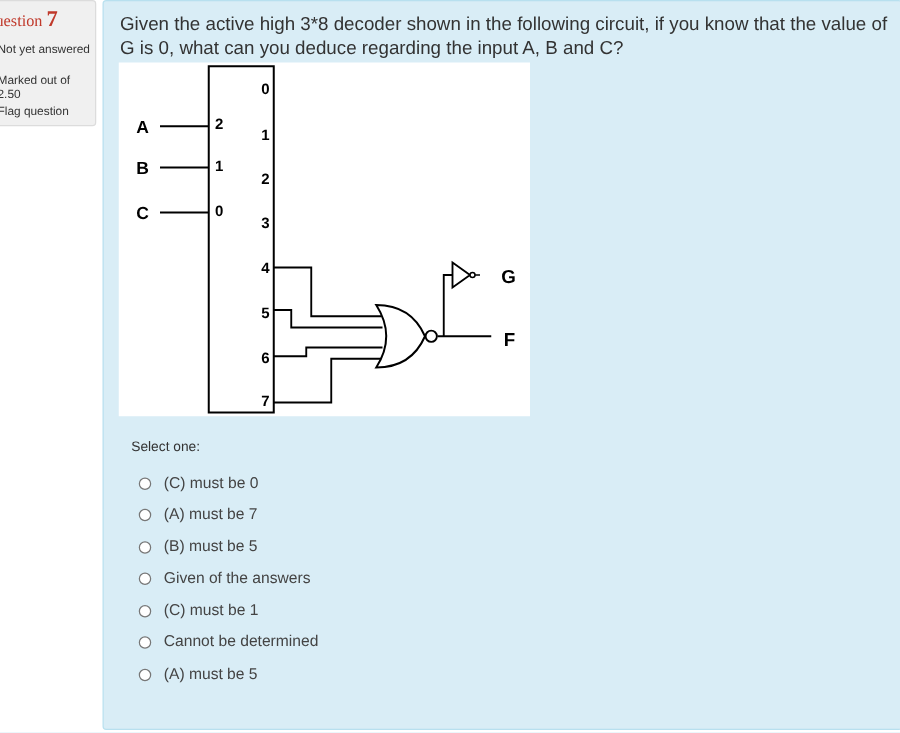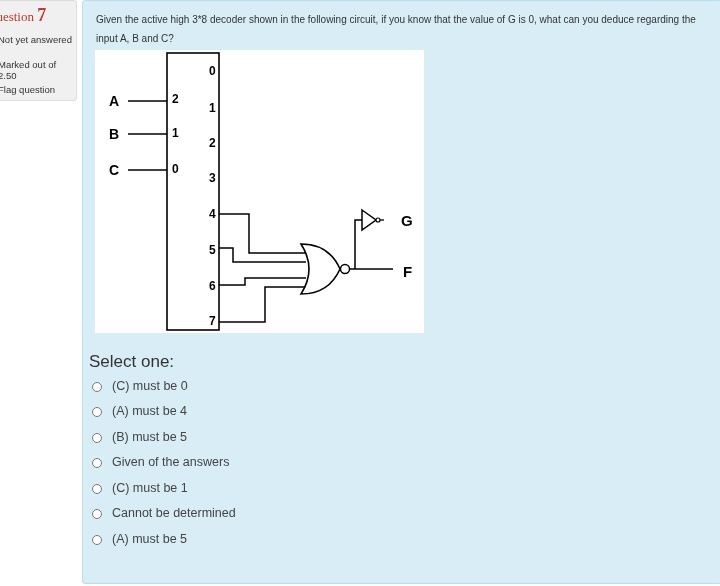--- a/index.html
+++ b/index.html
@@ -20,28 +20,28 @@
   .info .grade { position: absolute; top: 58px; left: 3px; font-size: 9.5px; }
   .info .flag { position: absolute; top: 83px; left: 3px; font-size: 9.5px; }
 
   .content {
     position: absolute; left: 82px; top: 0; width: 640px; height: 584px;
     background: #d9edf6; border: 1px solid #b8e0ef; border-radius: 3px;
     box-sizing: border-box;
   }
   .qtext {
     position: absolute; left: 13px; top: 9px; width: 620px;
-    font-size: 10px; line-height: 19px; color: #333;
+    font-size: 15px; line-height: 19px; color: #333;
   }
   .figure {
     position: absolute; left: 12px; top: 49px; width: 329px; height: 283px;
     background: #ffffff;
   }
-  .prompt { position: absolute; left: 6px; top: 351px; font-size: 17px; color: #333; text-align: center; }
-  .answers { position: absolute; left: 9px; top: 372px; }
+  .prompt { position: absolute; left: 22px; top: 351px; font-size: 11px; color: #333; text-align: center; }
+  .answers { position: absolute; left: 28px; top: 372px; }
   .option {
     display: flex; align-items: center; height: 25.5px; cursor: pointer;
   }
   .radio {
     width: 10px; height: 10px; border-radius: 50%;
     border: 1px solid #777; background: #fff; box-sizing: border-box;
     margin-right: 10px; margin-top: 2px;
   }
   .opt-label { font-size: 12.5px; color: #444; }
 </style>
@@ -106,21 +106,21 @@
 
   <div class="prompt">Select one:</div>
 
   <div class="answers">
     <div class="option">
       <span class="radio"></span>
       <span class="opt-label">(C) must be 0</span>
     </div>
     <div class="option">
       <span class="radio"></span>
-      <span class="opt-label">(A) must be 4</span>
+      <span class="opt-label">(A) must be 7</span>
     </div>
     <div class="option">
       <span class="radio"></span>
       <span class="opt-label">(B) must be 5</span>
     </div>
     <div class="option">
       <span class="radio"></span>
       <span class="opt-label">Given of the answers</span>
     </div>
     <div class="option">

